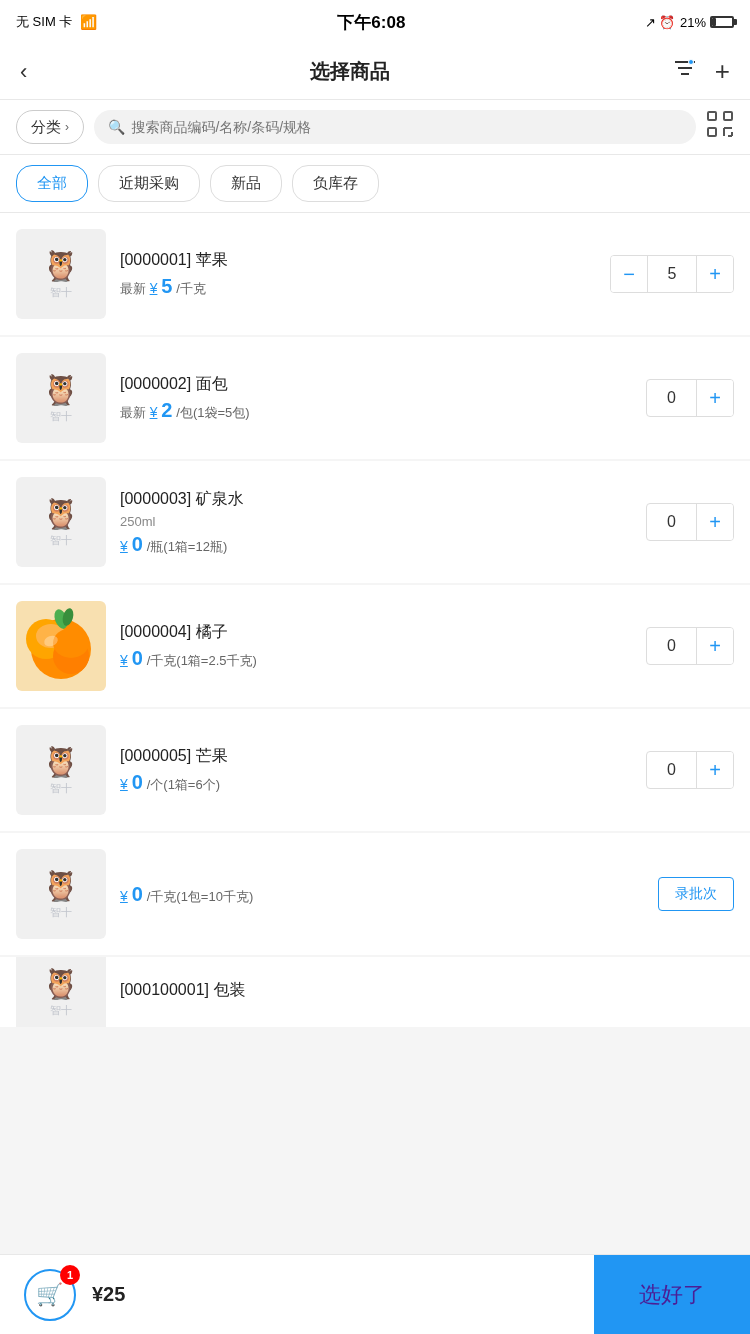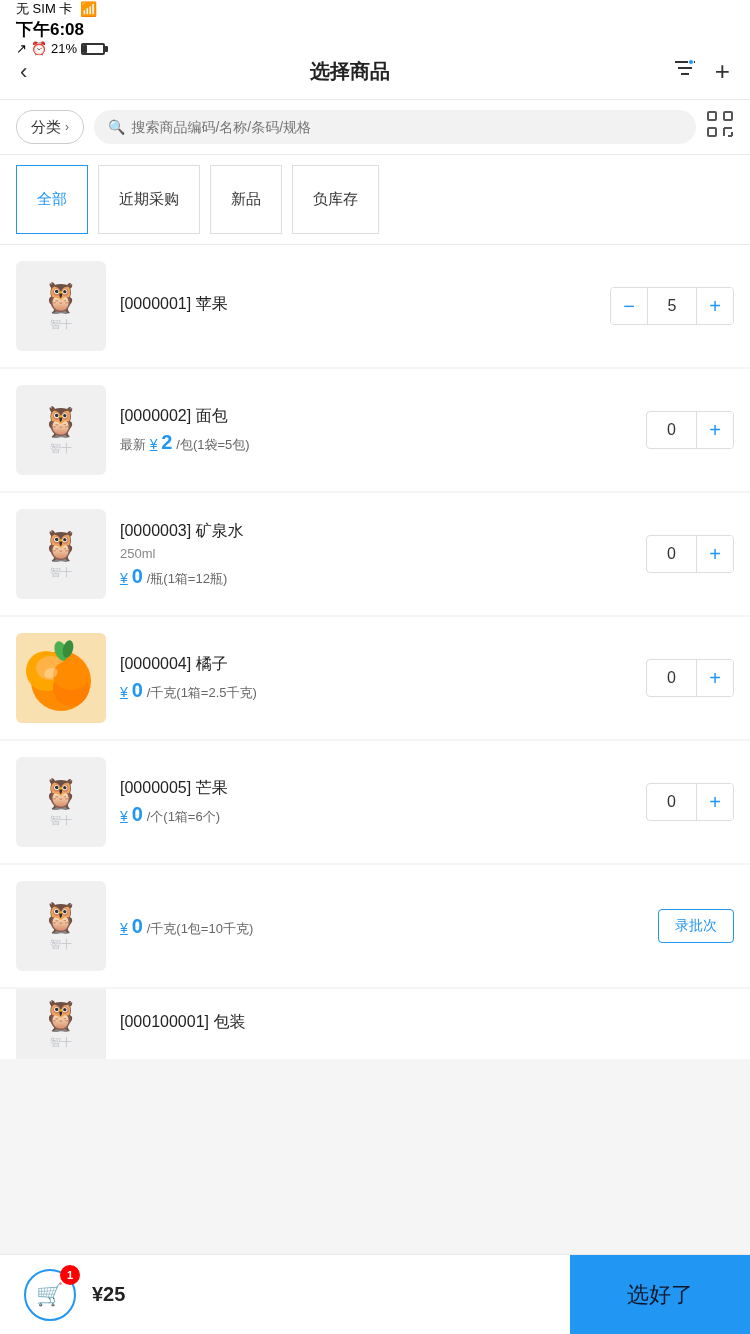--- a/index.html
+++ b/index.html
@@ -10,26 +10,25 @@
       width: 750px;
       min-height: 1334px;
       overflow-x: hidden;
     }
 
     
     .status-bar {
       background: #fff;
       height: 44px;
       display: flex;
-      align-items: flex-start;
+      align-items: center;
       justify-content: space-between;
       padding: 0 16px;
       font-size: 14px;
       font-weight: 500;
-      flex-direction: column;
     }
     .status-left { display: flex; align-items: center; gap: 8px; font-size: 13px; }
     .status-center { font-size: 17px; font-weight: 600; }
     .status-right { display: flex; align-items: center; gap: 4px; font-size: 13px; }
     .wifi-icon { font-size: 14px; }
     .battery-icon {
       width: 24px; height: 12px; border: 2px solid #333; border-radius: 2px; position: relative; display: inline-block;
     }
     .battery-icon::after {
       content: ''; position: absolute; right: -5px; top: 50%; transform: translateY(-50%);
@@ -83,21 +82,21 @@
 
     
     .tabs {
       background: #fff;
       display: flex;
       padding: 10px 16px;
       gap: 10px;
       border-bottom: 1px solid #e8e8e8;
     }
     .tab-btn {
-      padding: 24px 20px; border-radius: 0; font-size: 15px;
+      padding: 8px 20px; border-radius: 16px; font-size: 15px;
       border: 1px solid #ddd; background: #fff; color: #333;
       cursor: pointer;
     }
     .tab-btn.active {
       border-color: #2196F3; color: #2196F3; background: #fff;
     }
 
     
     .product-list { background: #f5f5f5; }
 
@@ -170,22 +169,22 @@
     .cart-icon { font-size: 22px; color: #2196F3; }
     .cart-badge {
       position: absolute; top: -6px; right: -6px;
       background: red; color: #fff; font-size: 11px;
       width: 20px; height: 20px; border-radius: 50%;
       display: flex; align-items: center; justify-content: center;
       font-weight: 700;
     }
     .cart-total { font-size: 20px; font-weight: 700; color: #222; }
     .confirm-btn {
-      background: #2196F3; color: #0f172a; border: none;
-      height: 80px; width: 180px;
+      background: #2196F3; color: #4c1d95; border: none;
+      height: 80px; width: 156px;
       font-size: 22px; font-weight: 500; cursor: pointer;
     }
 
     
     .product-item-partial {
       background: #fff;
       display: flex;
       align-items: center;
       padding: 16px;
       gap: 14px;
@@ -261,20 +260,26 @@
 
   <div class="product-item">
     <div class="product-image">
       <div class="owl-placeholder">
         <span class="owl-icon">🦉</span>
         <span class="owl-label">智十</span>
       </div>
     </div>
     <div class="product-info">
       <div class="product-name">[0000001] 苹果</div>
+      <div class="product-price">
+        <span class="price-label">最新 </span>
+        <span class="price-underline">¥</span>
+        <span class="price-highlight">5</span>
+        <span class="price-unit">/千克</span>
+      </div>
     </div>
     <div class="quantity-ctrl">
       <button class="qty-btn minus">−</button>
       <div class="qty-value">5</div>
       <button class="qty-btn plus">+</button>
     </div>
   </div>
 
   <div class="product-item">
     <div class="product-image">

